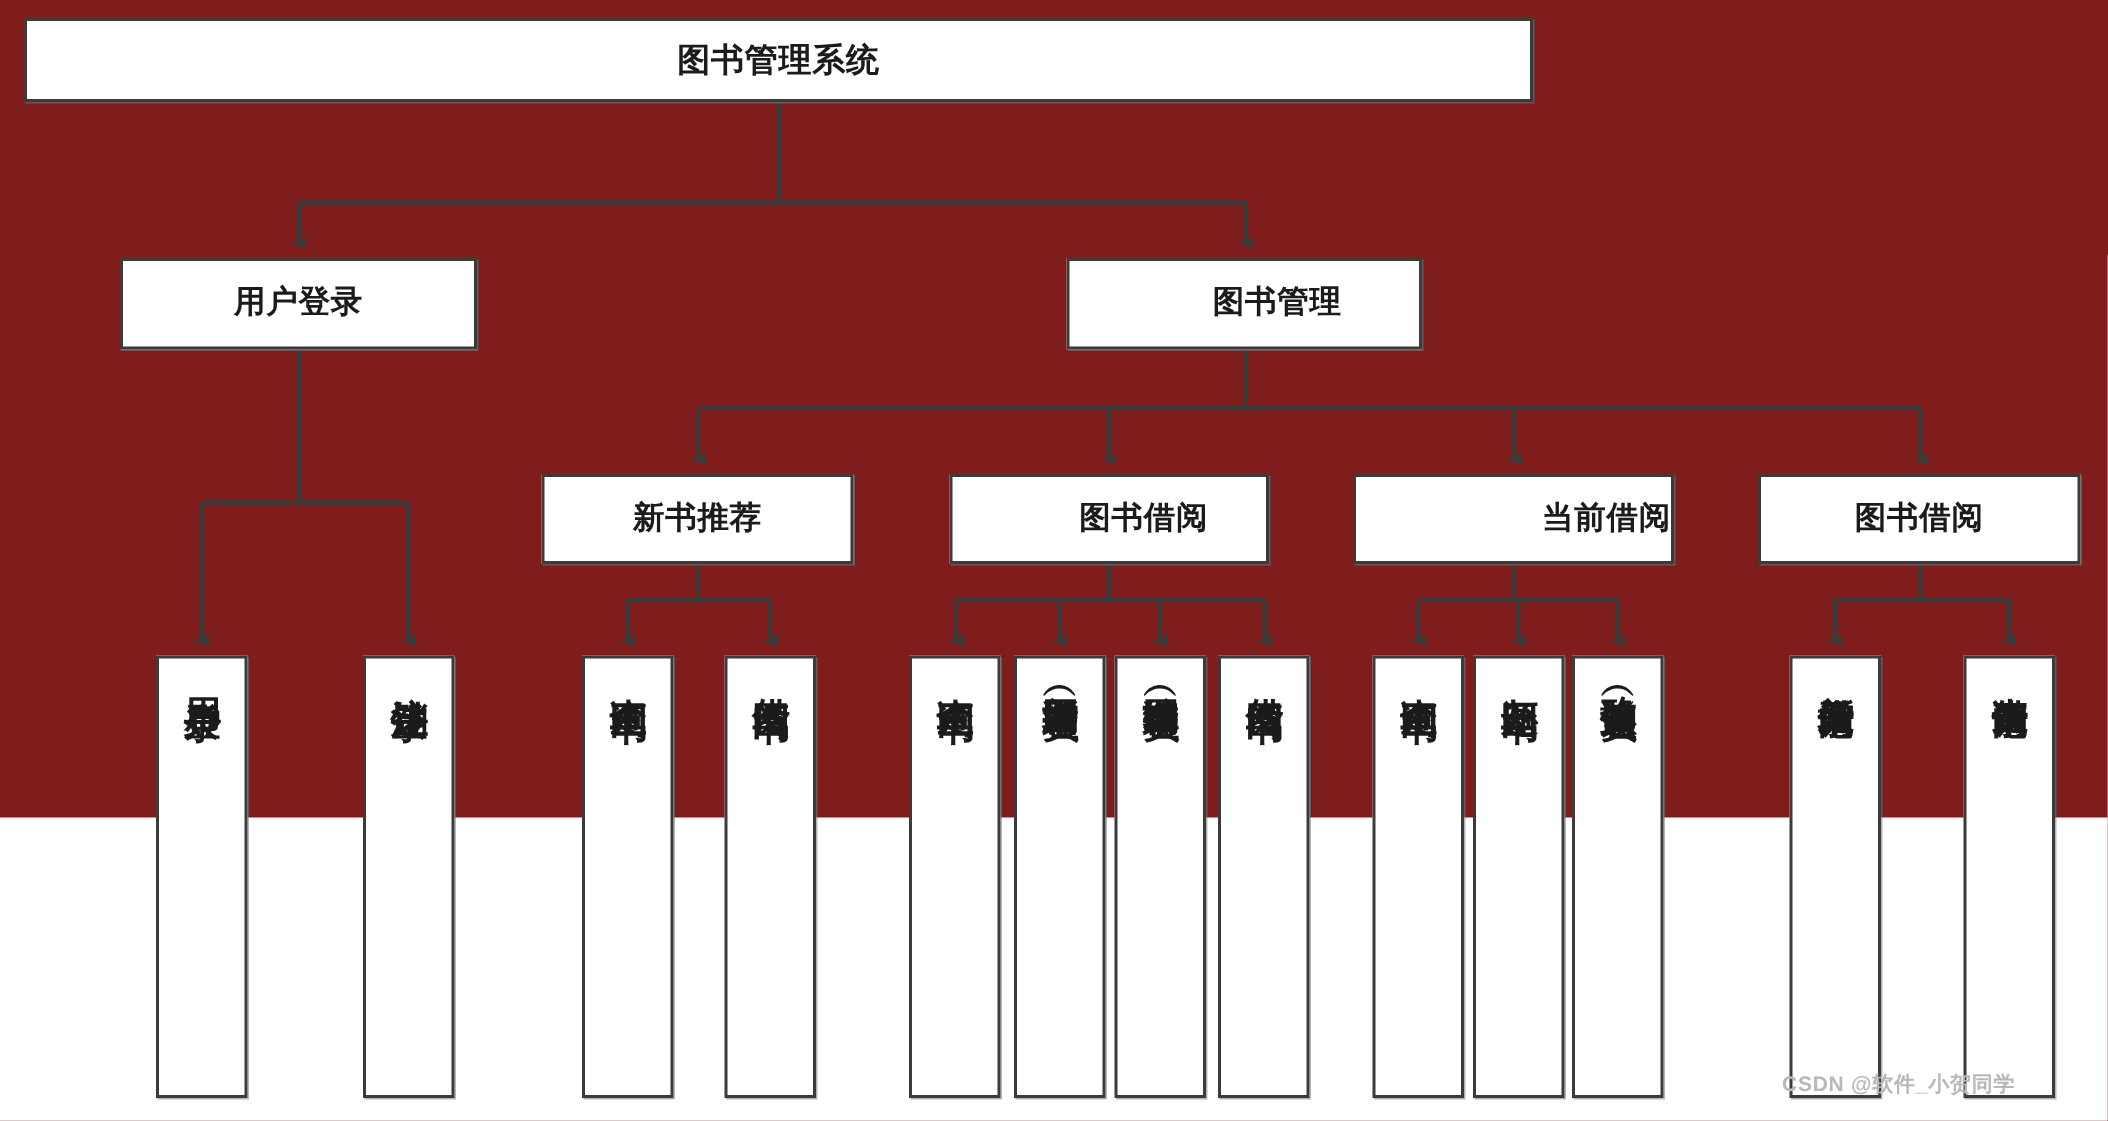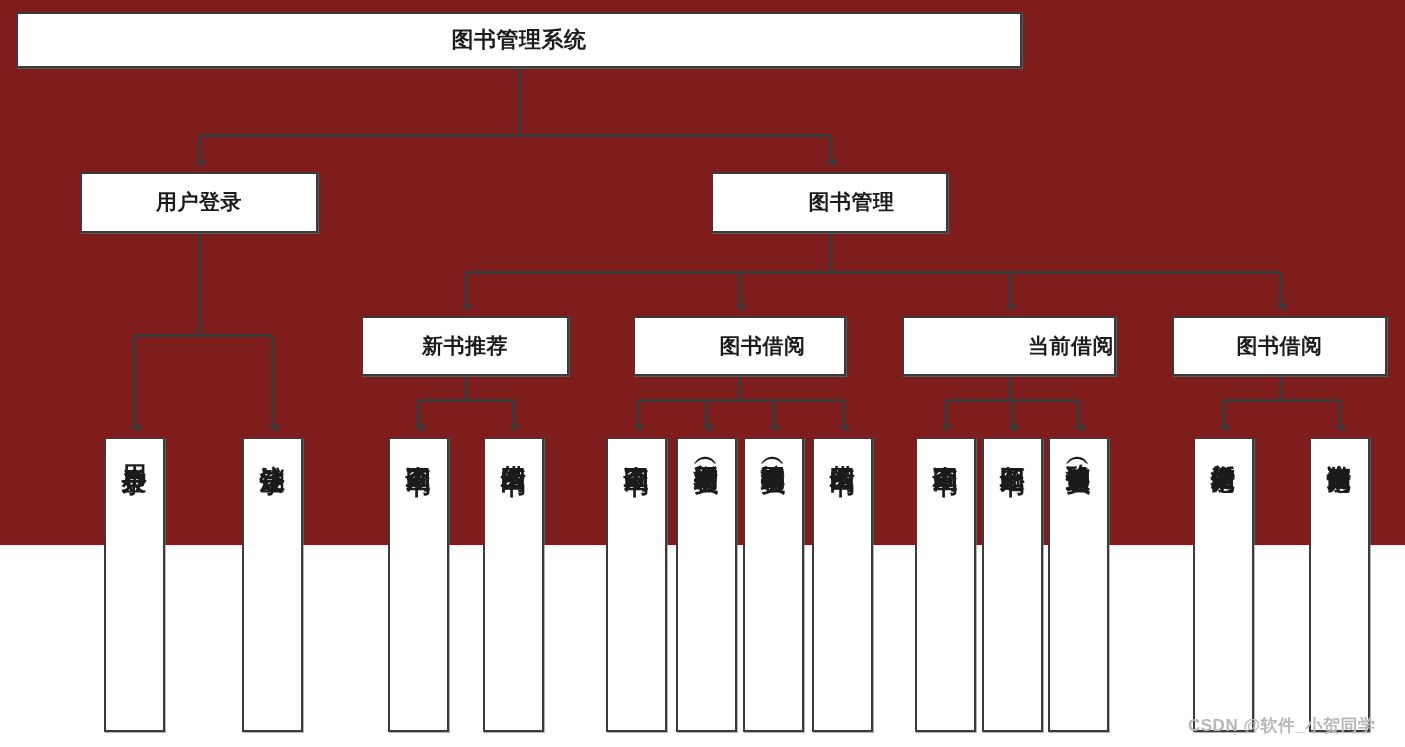--- a/index.html
+++ b/index.html
@@ -66,21 +66,21 @@
     margin: 0 auto;
   }
   .node.vert.tall .label {
     font-size: 24px;
     letter-spacing: 1px;
   }
   .watermark {
     position: absolute;
     left: 1188px;
     top: 714px;
-    font-size: 17px;
+    font-size: 14px;
     color: #b8b8b8;
     letter-spacing: 0.5px;
     white-space: nowrap;
     font-family: "Liberation Sans", "DejaVu Sans", sans-serif;
   }
 </style>
 </head>
 <body>
 
 <div id="diagram-root">

